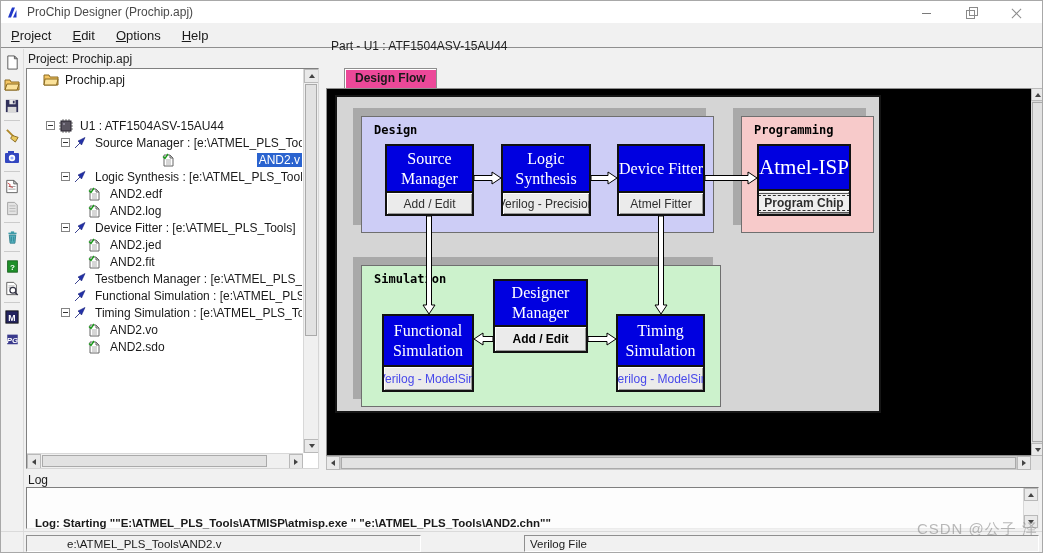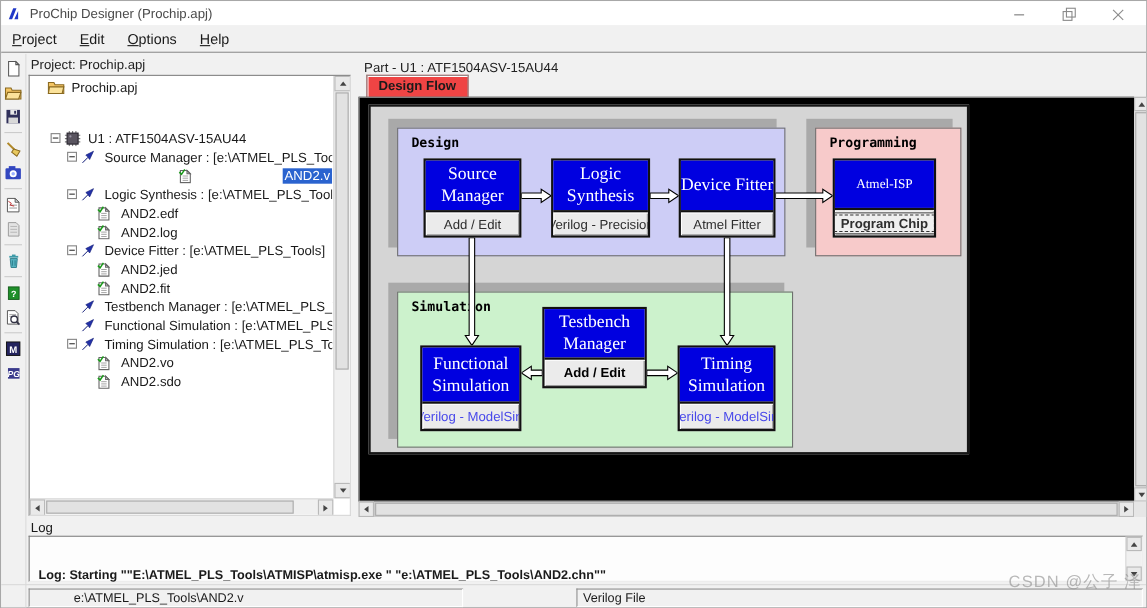--- a/index.html
+++ b/index.html
@@ -45,22 +45,22 @@
   .sb-v{width:15px;} .sb-h{height:15px;}
   .sb-btn{position:absolute;width:15px;height:14px;background:#e9e9e9;border:1px solid #b9b9b9;
     display:flex;align-items:center;justify-content:center;}
   .sb-thumb{position:absolute;background:#e2e2e2;border:1px solid #aaaaaa;}
   .tri{width:0;height:0;}
   .tri-up{border-left:3px solid transparent;border-right:3px solid transparent;border-bottom:4px solid #444;}
   .tri-down{border-left:3px solid transparent;border-right:3px solid transparent;border-top:4px solid #444;}
   .tri-left{border-top:3px solid transparent;border-bottom:3px solid transparent;border-right:4px solid #444;}
   .tri-right{border-top:3px solid transparent;border-bottom:3px solid transparent;border-left:4px solid #444;}
   
-  .tab{position:absolute;left:332px;top:67px;height:20px;line-height:19px;padding:0 10px;
-    font-size:12px;font-weight:bold;background:#ef4444;border:1px solid #8e8e8e;border-bottom:none;
+  .tab{position:absolute;left:343px;top:67px;height:20px;line-height:19px;padding:0 10px;
+    font-size:12px;font-weight:bold;background:#ec4899;border:1px solid #8e8e8e;border-bottom:none;
     box-shadow:inset 1px 1px 0 #ffffff;}
   .flow-frame{position:absolute;left:325px;top:87px;width:705px;height:368px;background:#000;border:1px solid #8e8e8e;border-right:none;}
   .main-hscroll{position:absolute;left:325px;top:455px;width:705px;height:14px;background:#c9c9c9;}
   .main-vscroll{position:absolute;left:1030px;top:87px;width:13px;height:368px;background:#dcdcdc;}
   .sb-corner{position:absolute;left:1030px;top:455px;width:13px;height:14px;background:#e6e6e6;}
   
   .diagram{position:absolute;left:8px;top:6px;width:546px;height:318px;background:#d5d5d5;border:2px solid #161616;}
   .shadow{position:absolute;z-index:1;}
   .section{position:absolute;z-index:2;border:1px solid #6f6f6f;}
   .section-label{position:absolute;left:12px;top:6px;font-family:"DejaVu Sans Mono",monospace;
@@ -383,21 +383,21 @@
       <div class="sb-btn" style="left:0;top:0;width:14px;height:15px;">
           <div class="tri tri-left"></div>
         </div>
       <div class="sb-thumb" style="top:1px;bottom:1px;left:15px;width:225px;"></div>
       <div class="sb-btn" style="right:0;top:0;width:14px;height:15px;">
           <div class="tri tri-right"></div>
         </div>
     </div>
   </div>
 
-  <div class="pane-label" style="left:330px;top:53px;">Part - U1 : ATF1504ASV-15AU44</div>
+  <div class="pane-label" style="left:330px;top:38px;">Part - U1 : ATF1504ASV-15AU44</div>
   <div class="tab">Design Flow</div>
 
   <div class="flow-frame">
     <div class="diagram">
 
       <div class="shadow" style="left:16px;top:11px;width:353px;height:117px;background:#a9a9a9;"></div>
       <div class="shadow" style="left:396px;top:11px;width:133px;height:117px;background:#a9a9a9;"></div>
       <div class="shadow" style="left:16px;top:160px;width:360px;height:142px;background:#a9a9a9;"></div>
 
       <div class="section" style="left:24px;top:19px;width:353px;height:117px;background:#cdcdf6;">
@@ -434,27 +434,27 @@
       </div>
       <div class="block" style="left:164px;top:47px;width:90px;height:72px;">
         <div class="block-title" style="height:45px;">Logic Synthesis</div>
         <div class="block-sub">Verilog - Precision</div>
       </div>
       <div class="block" style="left:280px;top:47px;width:88px;height:72px;">
         <div class="block-title" style="height:45px;">Device Fitter</div>
         <div class="block-sub">Atmel Fitter</div>
       </div>
       <div class="block" style="left:420px;top:47px;width:94px;height:72px;">
-        <div class="block-title" style="height:43px;font-size:12px;">Atmel-ISP</div>
+        <div class="block-title" style="height:43px;font-size:21px;">Atmel-ISP</div>
         <div class="block-sub">
             <span class="prog-chip-btn">Program Chip</span>
           </div>
       </div>
       <div class="block" style="left:156px;top:182px;width:95px;height:74px;">
-        <div class="block-title" style="height:44px;">Testbench Manager</div>
+        <div class="block-title" style="height:44px;">Designer Manager</div>
         <div class="block-sub bold">Add / Edit</div>
       </div>
       <div class="block" style="left:45px;top:217px;width:92px;height:78px;">
         <div class="block-title" style="height:49px;">Functional Simulation</div>
         <div class="block-sub blue-text">Verilog - ModelSim</div>
       </div>
       <div class="block" style="left:279px;top:217px;width:89px;height:78px;">
         <div class="block-title" style="height:49px;">Timing Simulation</div>
         <div class="block-sub blue-text">Verilog - ModelSim</div>
       </div>

